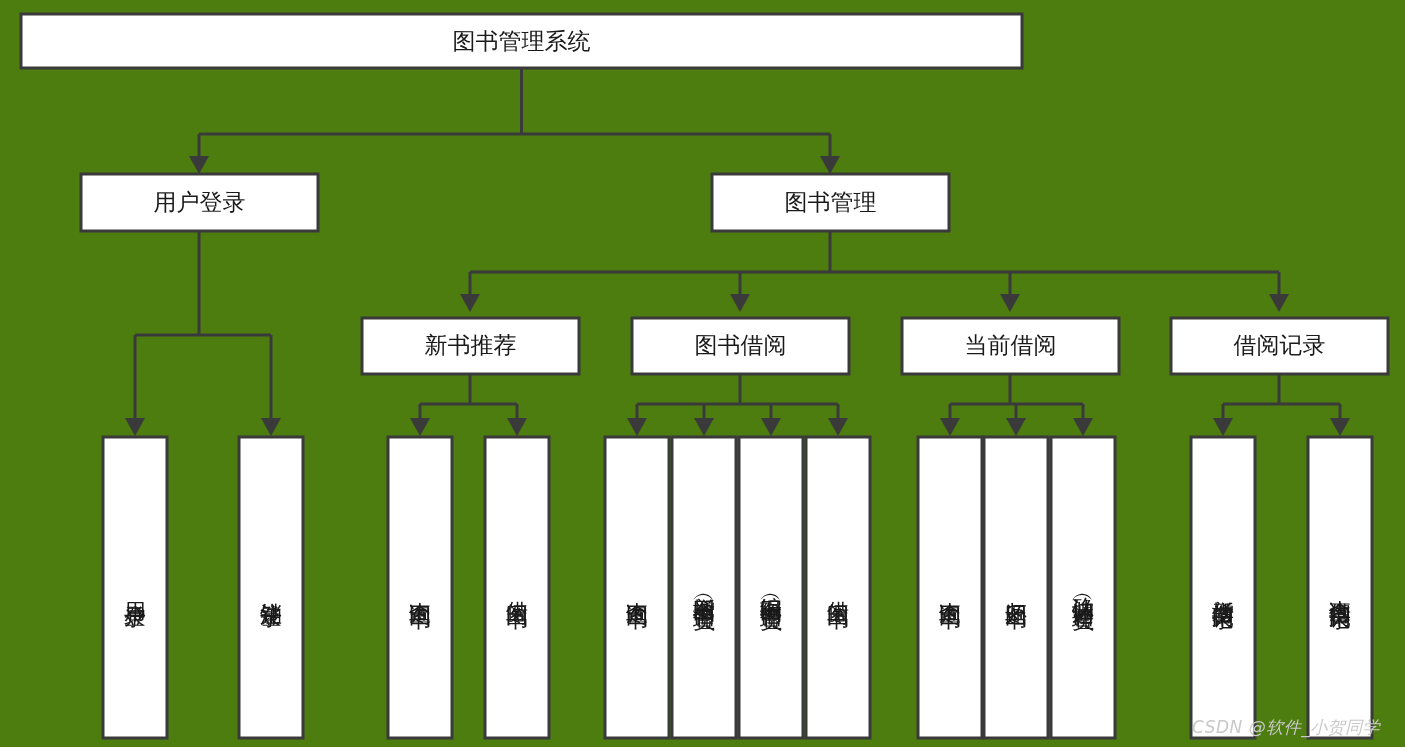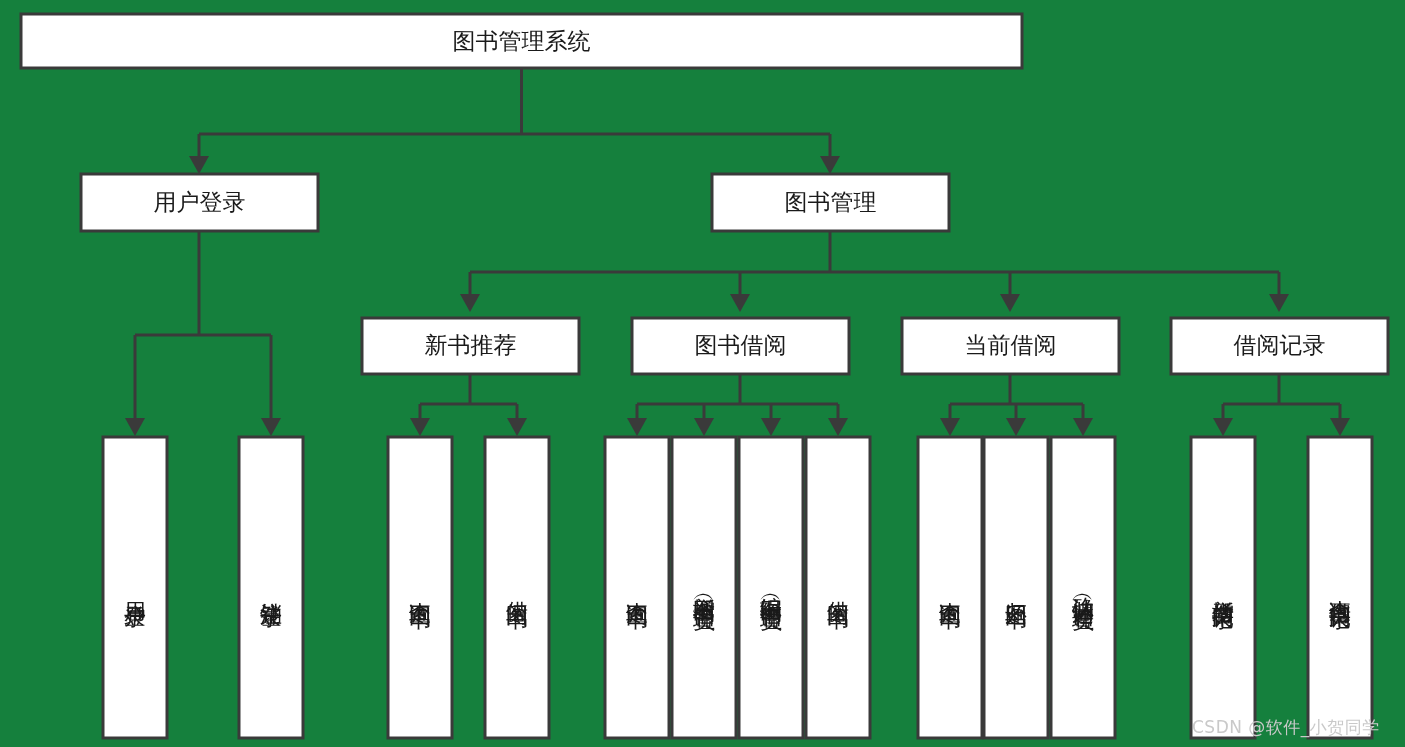--- a/index.html
+++ b/index.html
@@ -8,21 +8,21 @@
     padding: 0;
     background: #ffffff;
   }
   body {
     font-family: "DejaVu Sans", "Liberation Sans", sans-serif;
   }
   #canvas {
     position: relative;
     width: 1405px;
     height: 747px;
-    background: #15803d;
+    background: #4d7c0f;
     overflow: hidden;
   }
   svg.diagram {
     position: absolute;
     left: 0;
     top: 0;
     width: 1405px;
     height: 747px;
   }
   .node-box {
@@ -62,20 +62,21 @@
     white-space: nowrap;
     pointer-events: none;
   }
   .watermark {
     position: absolute;
     font-family: "DejaVu Sans", "Liberation Sans", sans-serif;
     font-size: 17px;
     color: #c9c9c9;
     white-space: nowrap;
     letter-spacing: 0.5px;
+    font-style: italic;
   }
 </style>
 </head>
 <body>
 
 <div id="canvas">
 
   <svg class="diagram" viewBox="0 0 1405 747">
 
     <g>

